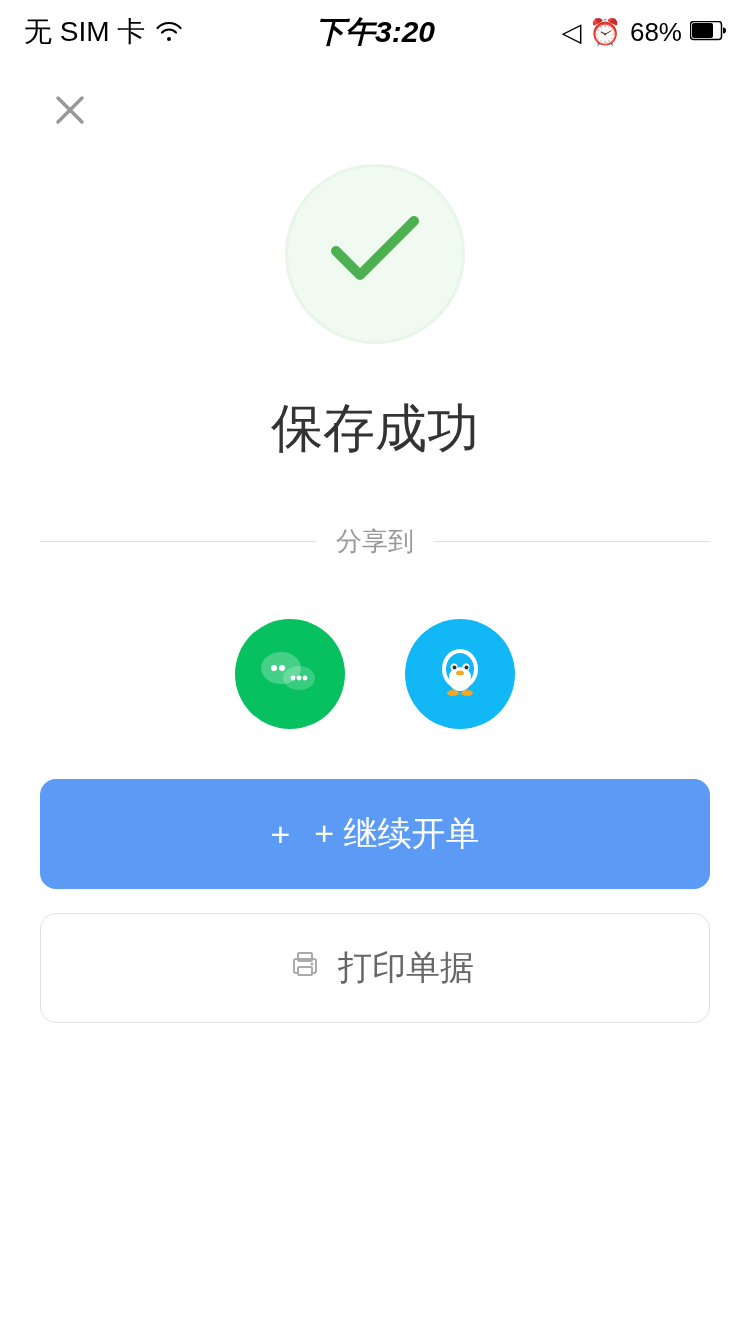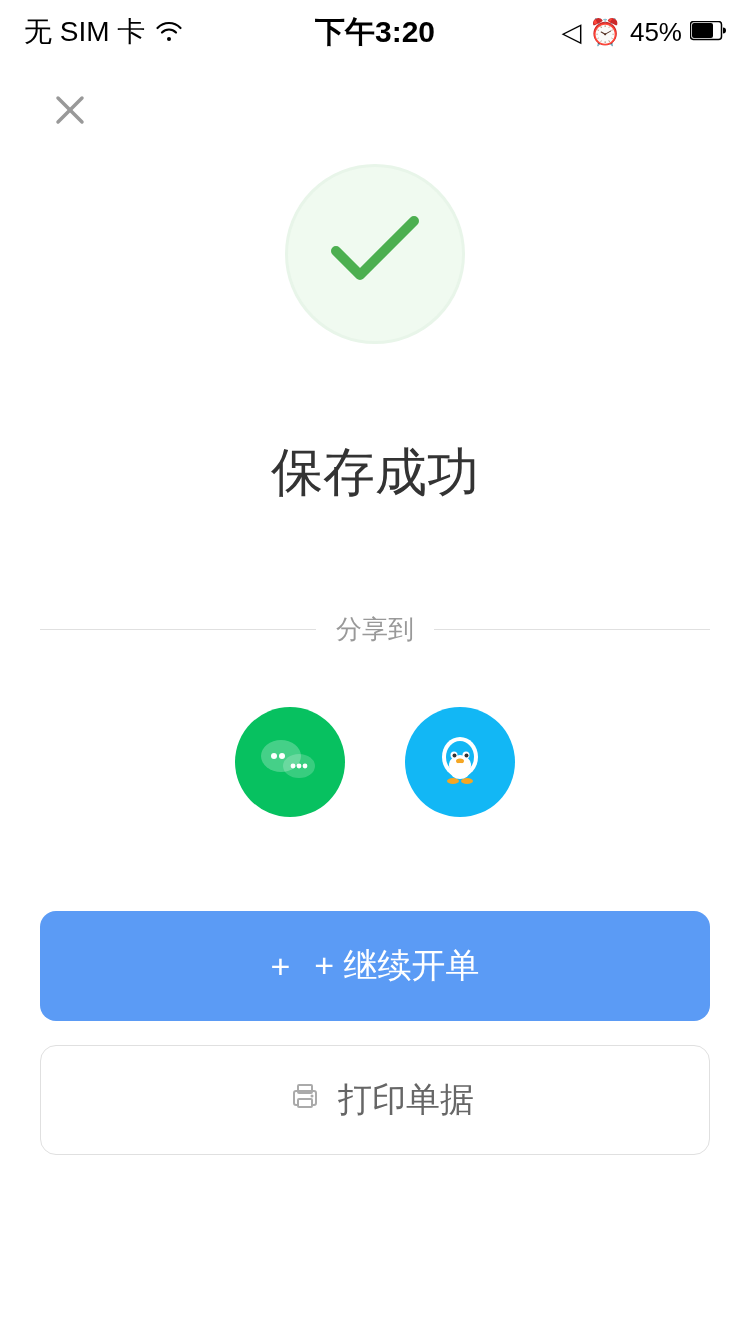--- a/index.html
+++ b/index.html
@@ -35,20 +35,21 @@
       text-align: right;
     }
 
     .status-center {
       font-size: 30px;
       font-weight: 600;
       color: #000;
       position: absolute;
       left: 50%;
       transform: translateX(-50%);
+      font-style: italic;
     }
 
     .status-right {
       display: flex;
       align-items: center;
       gap: 8px;
       font-size: 26px;
       color: #000;
     }
 
@@ -69,21 +70,20 @@
       width: 36px;
       height: 36px;
     }
 
     
     .main-content {
       display: flex;
       flex-direction: column;
       align-items: center;
       padding-top: 100px;
-      gap: 44px;
     }
 
     
     .success-circle {
       width: 180px;
       height: 180px;
       border-radius: 50%;
       border: 3px solid #e8f5e9;
       background: #f0faf0;
       display: flex;
@@ -204,21 +204,21 @@
         <path d="M14 18a2 2 0 1 1 0 4 2 2 0 0 1 0-4z" fill="#000"></path>
         <path d="M7 13.5C8.9 11.6 11.3 10.5 14 10.5s5.1 1.1 7 3" stroke="#000" stroke-width="2.2" fill="none" stroke-linecap="round"></path>
         <path d="M2.5 9C5.4 6 9.5 4 14 4s8.6 2 11.5 5" stroke="#000" stroke-width="2.2" fill="none" stroke-linecap="round"></path>
       </svg>
     </span>
   </div>
   <div class="status-center">下午3:20</div>
   <div class="status-right">
     <span>◁</span>
     <span>⏰</span>
-    <span>45%</span>
+    <span>68%</span>
     <span>
       <svg width="36" height="20" viewBox="0 0 36 20" fill="none">
         <rect x="0.5" y="0.5" width="31" height="18" rx="3" stroke="#000" stroke-width="1.5"></rect>
         <rect x="2" y="2" width="21" height="15" rx="2" fill="#000"></rect>
         <path d="M33 6.5v6a3 3 0 0 0 0-6z" fill="#000"></path>
       </svg>
     </span>
   </div>
 </div>
 

